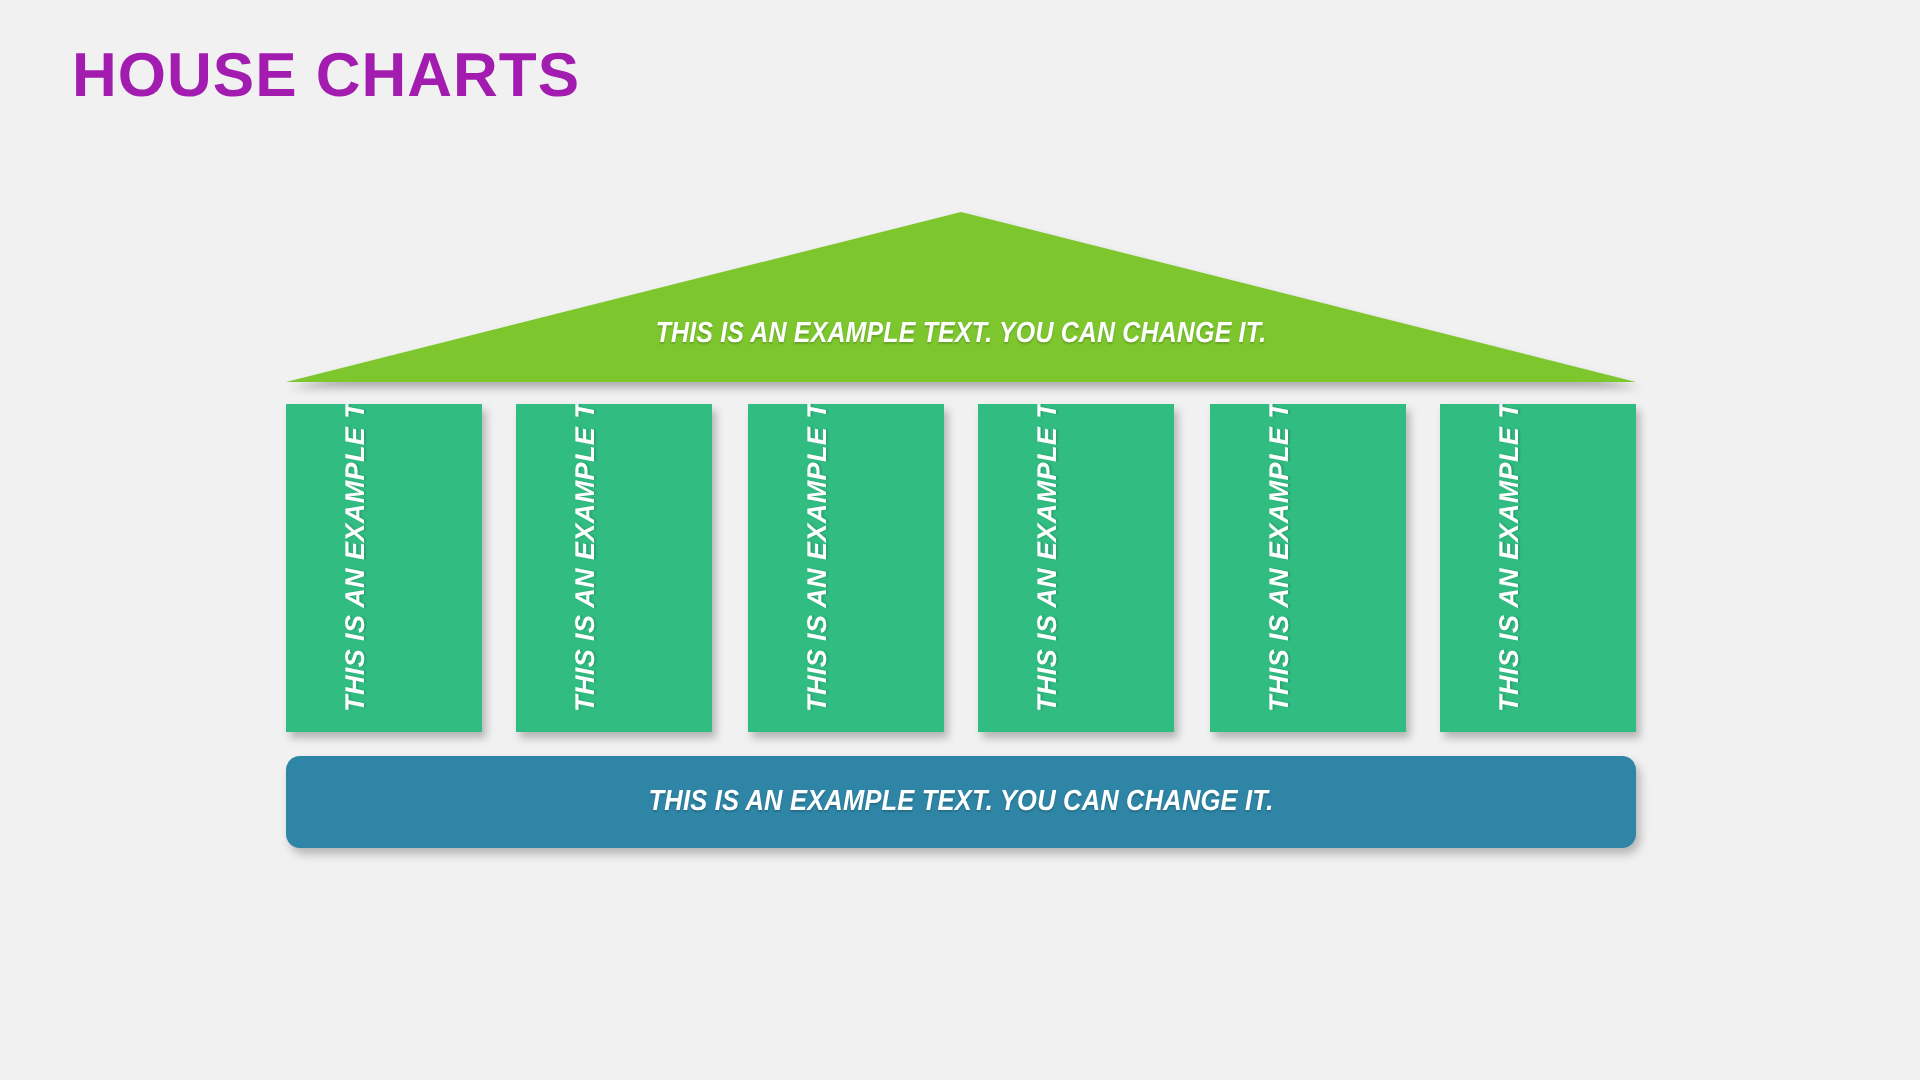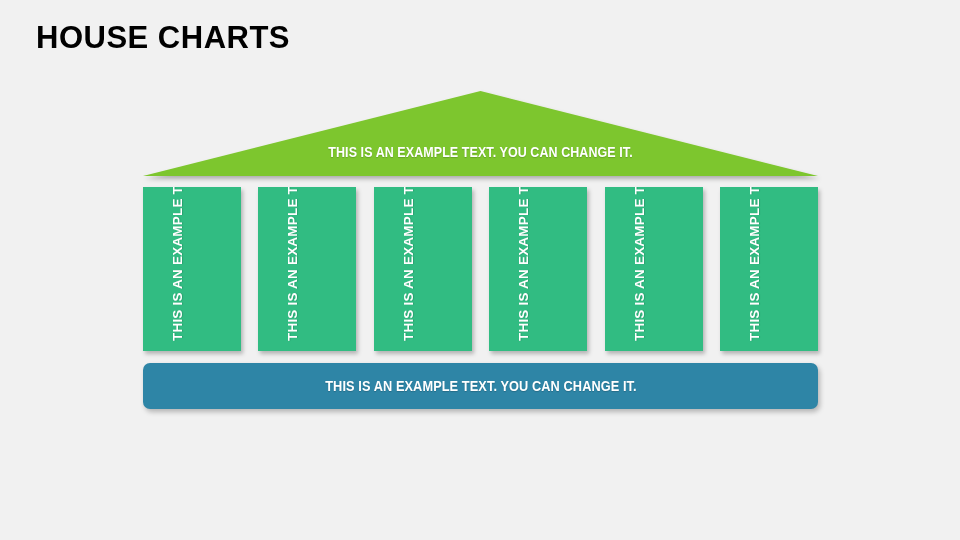--- a/index.html
+++ b/index.html
@@ -24,32 +24,33 @@
   }
 
   
   #page-title {
     position: absolute;
     left: 36px;
     top: 20px;
     font-size: 31px;
     font-weight: bold;
     letter-spacing: 0.5px;
-    color: #000000;
+    color: #a21caf;
     font-family: "Liberation Sans", sans-serif;
     white-space: nowrap;
   }
 
   
   #house {
     position: absolute;
     left: 143px;
-    top: 89px;
+    top: 104px;
     width: 541px;
     height: 322px;
+    font-style: italic;
   }
 
   
   #roof {
     position: absolute;
     left: 0;
     top: 0;
     width: 675px;
     height: 90px;
   }

